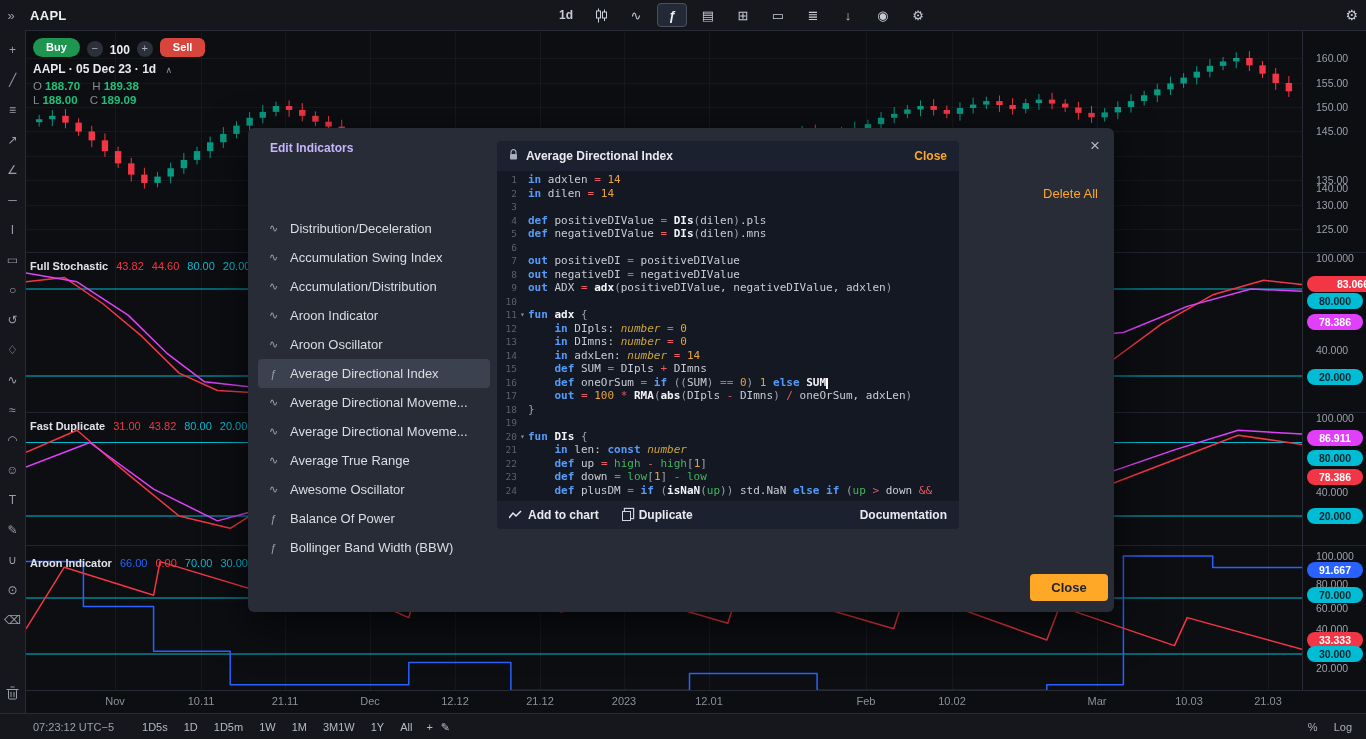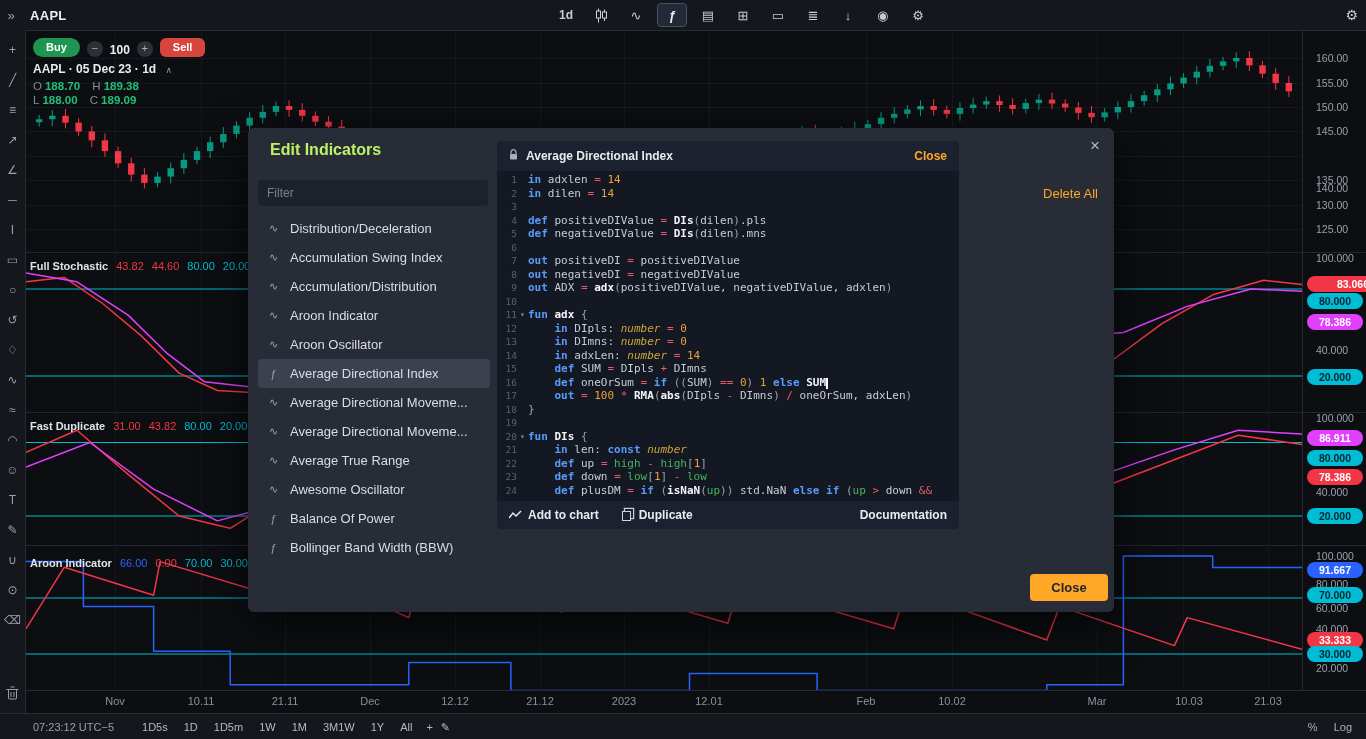--- a/index.html
+++ b/index.html
@@ -63,21 +63,21 @@
   .bottom-bar{position:absolute;left:0;top:713px;right:0;height:26px;background:#15171c;border-top:1px solid #262b35;display:flex;align-items:center;z-index:8;font-size:11px;color:#aab0ba;}
   .clock{margin-left:33px;color:#9aa0ab;}
   .ranges{display:flex;align-items:center;margin-left:22px;gap:4px;}
   .range{padding:3px 6px;border-radius:3px;cursor:pointer;color:#b4bac4;}
   .bb-icon{margin-left:8px;color:#b4bac4;cursor:pointer;}
   .bb-right{margin-left:auto;display:flex;gap:16px;margin-right:14px;}
   .bb-right span{cursor:pointer;}
 
   
   .modal{position:absolute;left:248px;top:128px;width:866px;height:484px;background:#272c37;border-radius:6px;box-shadow:0 12px 44px rgba(0,0,0,.65);z-index:20;}
-  .modal-title{position:absolute;left:22px;top:13px;font-size:16px;font-weight:700;color:#bef264;}
+  .modal-title{position:absolute;left:22px;top:13px;font-size:12px;font-weight:700;color:#c4b5fd;}
   .modal-x{position:absolute;right:14px;top:8px;color:#b2b7c0;font-size:17px;cursor:pointer;}
   .filter{position:absolute;left:10px;top:52px;width:212px;height:26px;background:#1d212b;border:none;border-radius:4px;color:#d1d4dc;padding:0 9px;font-size:12px;font-family:"Liberation Sans",sans-serif;outline:none;}
   .filter::placeholder{color:#7b8089;}
   .delete-all{position:absolute;right:16px;top:58px;color:#ffa726;font-size:13px;cursor:pointer;}
   .ind-list{position:absolute;left:10px;top:86px;width:232px;}
   .ind-row{height:29px;display:flex;align-items:center;gap:10px;padding:0 9px;border-radius:4px;font-size:13px;color:#dadde3;cursor:pointer;}
   .ind-row.selected{background:#3b414e;}
   .ind-icon{color:#9aa0ab;font-size:11px;width:13px;text-align:center;}
 
   .editor{position:absolute;left:248px;top:12px;width:462px;height:388px;background:#141823;border:1px solid #272c38;border-radius:6px;overflow:hidden;}
@@ -531,21 +531,20 @@
     <span class="bb-icon">✎</span>
     <div class="bb-right">
       <span>%</span>
       <span>Log</span>
     </div>
   </div>
 
   <div class="modal">
     <div class="modal-title">Edit Indicators</div>
     <div class="modal-x">×</div>
-    <input class="filter" placeholder="Filter" style="">
     <div class="delete-all">Delete All</div>
     <div class="ind-list">
         <div class="ind-row">
           <span class="ind-icon">∿</span>
           <span class="ind-label">Distribution/Deceleration</span>
         </div>
         <div class="ind-row">
           <span class="ind-icon">∿</span>
           <span class="ind-label">Accumulation Swing Index</span>
         </div>

